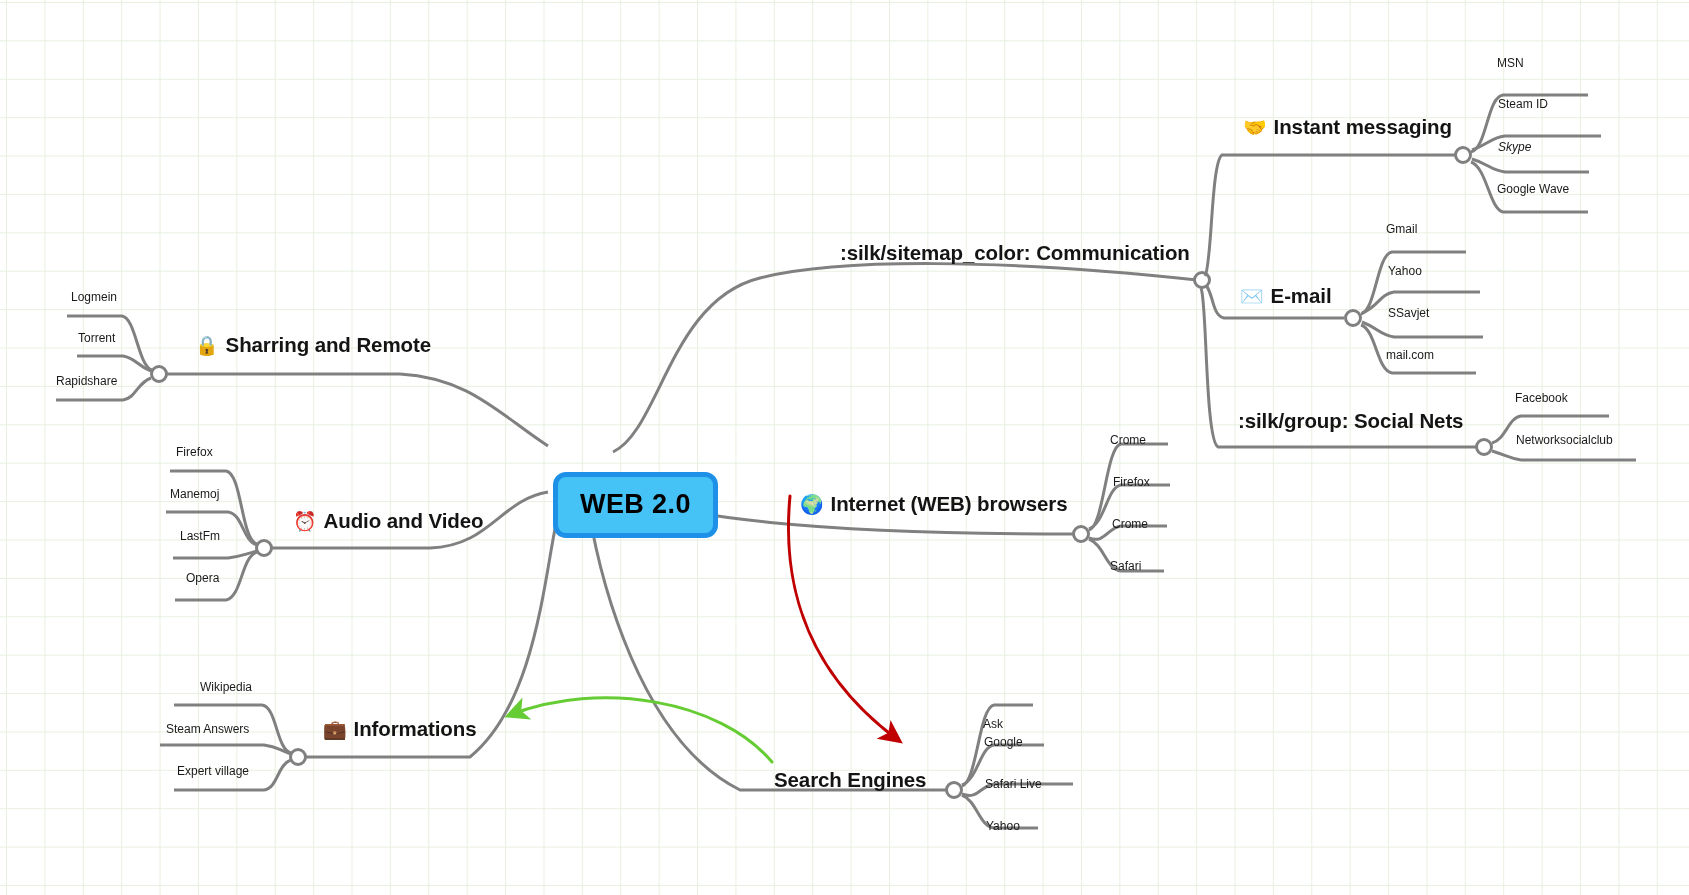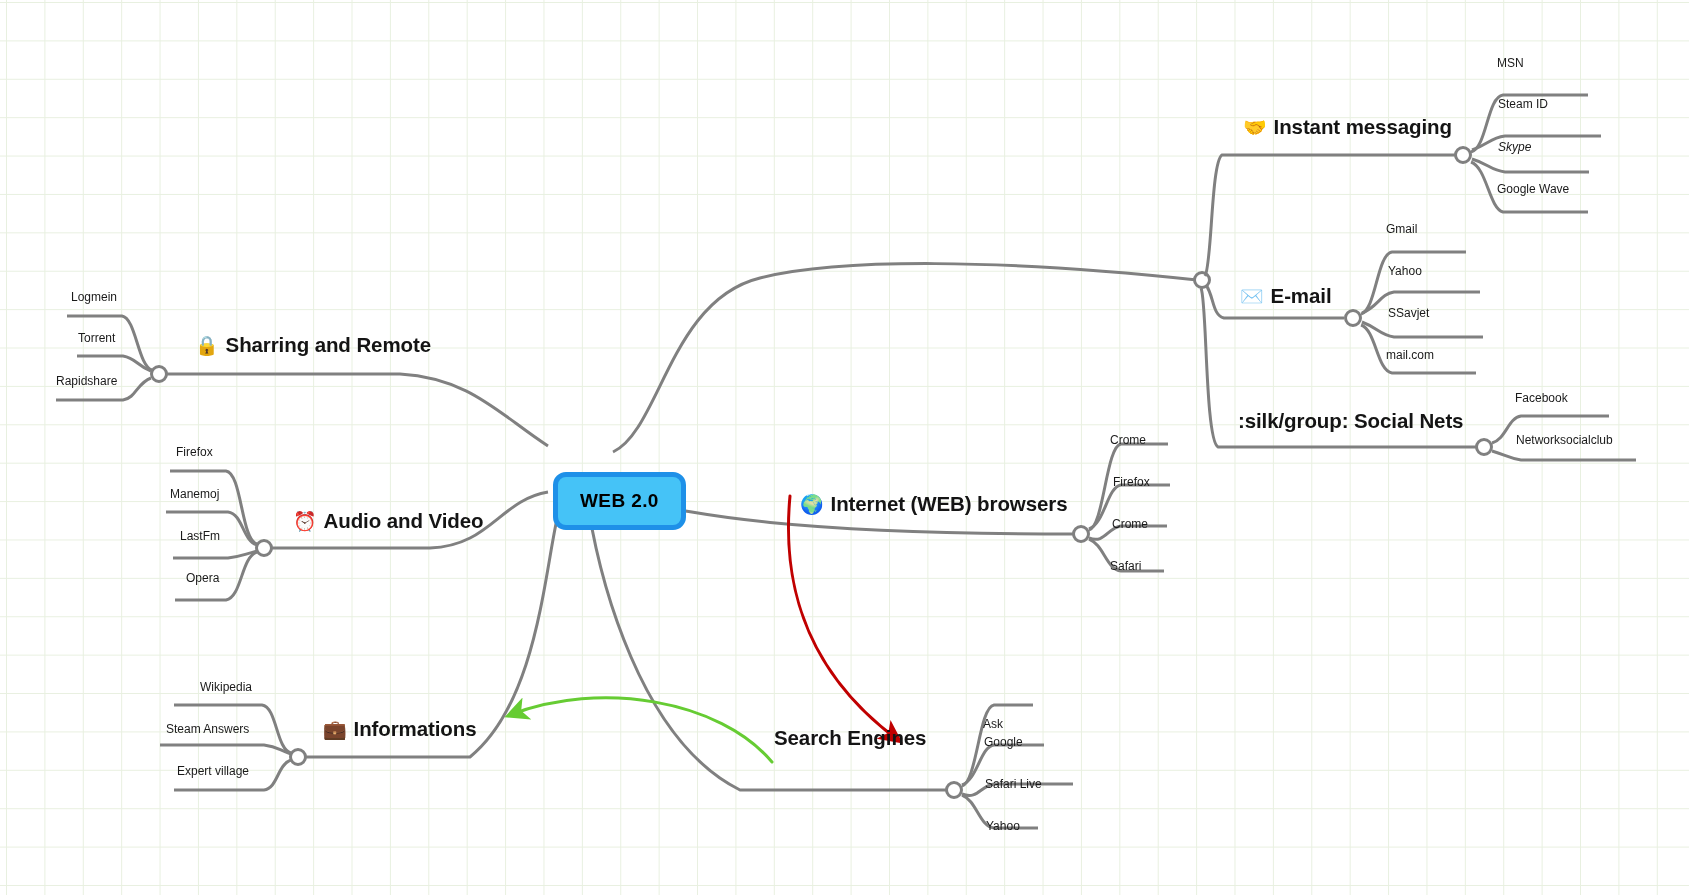--- a/index.html
+++ b/index.html
@@ -33,21 +33,21 @@
     white-space: nowrap;
     line-height: 1;
   }
   
   .root {
     background: #45c3f7;
     border: 5px solid #1e90e8;
     border-radius: 13px;
     color: #000000;
     font-weight: bold;
-    font-size: 19px;
+    font-size: 27px;
     letter-spacing: 0.4px;
     padding: 14px 22px 15px 22px;
     text-align: center;
   }
   
   .topic {
     font-weight: bold;
     font-size: 20.5px;
     color: #141414;
     letter-spacing: -0.1px;
@@ -143,20 +143,23 @@
       <path d="M962,794 C978,800 980,786 994,784 L1073,784"></path>
       <path d="M962,795 C977,801 979,826 994,828 L1038,828"></path>
     </g>
 
     <path d="M790,496 C784,560 790,660 898,740" fill="none" stroke="#c00000" stroke-width="3" stroke-linecap="round" marker-end="url(#redhead)"></path>
     <path d="M772,762 C720,700 600,680 510,715" fill="none" stroke="#66cc33" stroke-width="3" stroke-linecap="round" marker-end="url(#greenhead)"></path>
   </svg>
 
   <div class="node root" style="left:553px; top:472px;">WEB 2.0</div>
 
+  <div class="node topic" style="left:840px; top:243px;">
+    <span>:silk/sitemap_color: Communication</span>
+  </div>
 
   <div class="node topic" style="left:1243px; top:117px;">
     <span class="em">🤝</span>
     <span>Instant messaging</span>
   </div>
 
   <div class="node topic" style="left:1240px; top:286px;">
     <span class="em">✉️</span>
     <span>E-mail</span>
   </div>
@@ -178,21 +181,21 @@
   <div class="node topic" style="left:323px; top:719px;">
     <span class="em">💼</span>
     <span>Informations</span>
   </div>
 
   <div class="node topic" style="left:800px; top:494px;">
     <span class="em">🌍</span>
     <span>Internet (WEB) browsers</span>
   </div>
 
-  <div class="node topic" style="left:774px; top:728px;text-align:right;">
+  <div class="node topic" style="left:774px; top:770px;text-align:right;">
     <span>Search Engines</span>
   </div>
 
   <div class="node leaf" style="left:1497px; top:57px;">MSN</div>
   <div class="node leaf" style="left:1498px; top:98px;">Steam ID</div>
   <div class="node leaf" style="left:1498px; top:141px;font-style:italic;">Skype</div>
   <div class="node leaf" style="left:1497px; top:183px;">Google Wave</div>
 
   <div class="node leaf" style="left:1386px; top:223px;">Gmail</div>
   <div class="node leaf" style="left:1388px; top:265px;">Yahoo</div>

